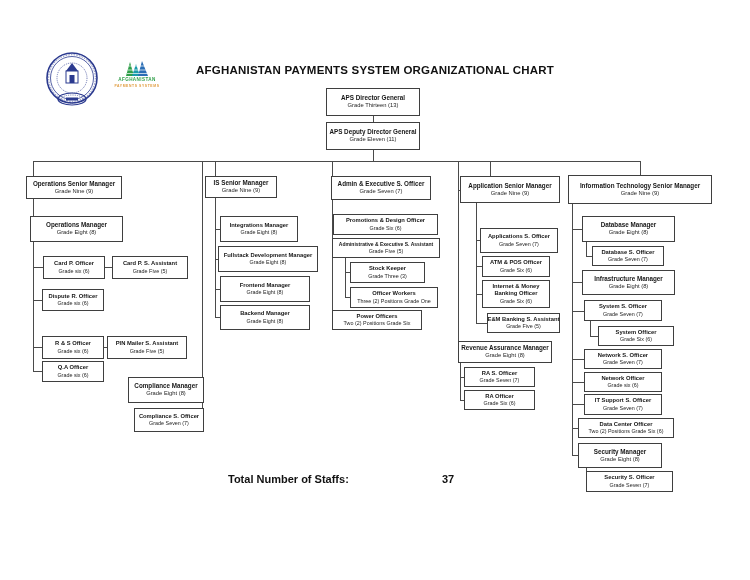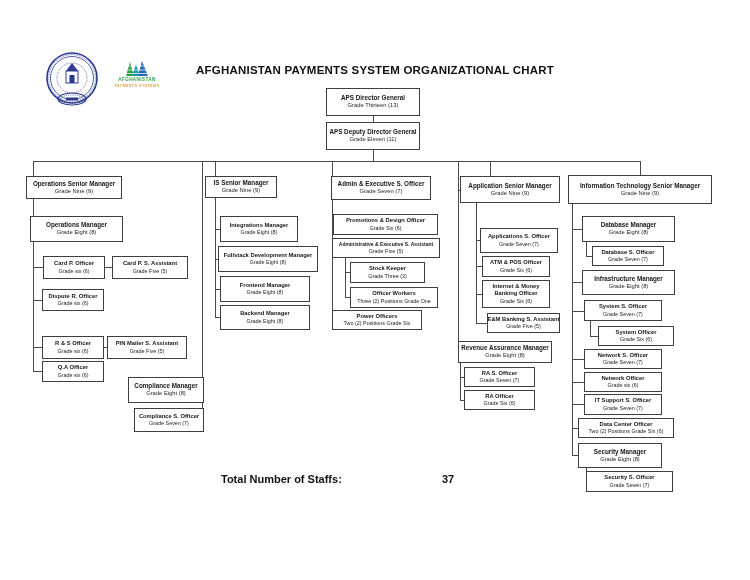--- a/index.html
+++ b/index.html
@@ -9,21 +9,21 @@
         font-size:11.5px;font-weight:bold;color:#111;letter-spacing:.2px;}
   .node{position:absolute;background:#fff;border:1px solid #3f3f3f;box-sizing:border-box;
         display:flex;flex-direction:column;align-items:center;justify-content:center;
         text-align:center;padding:1px 2px;}
   .node .t{font-weight:bold;font-size:5.8px;line-height:1.32;color:#161616;white-space:nowrap;}
   .node .g{font-size:5.4px;line-height:1.3;color:#242424;white-space:nowrap;}
   .node.head .t{font-size:6.3px;}
   .node.head .g{font-size:5.8px;}
   .node.tight .t{font-size:5px;}
   .oline{position:absolute;background:#4a4a4a;}
-  .total-label{position:absolute;left:221px;top:473px;font-size:11px;font-weight:bold;color:#111;}
+  .total-label{position:absolute;left:228px;top:473px;font-size:11px;font-weight:bold;color:#111;}
   .total-value{position:absolute;left:442px;top:473px;font-size:11px;font-weight:bold;color:#111;}
   
   .seal{position:absolute;left:44px;top:51px;width:56px;height:62px;}
   
   .aps-logo{position:absolute;left:108px;top:60px;width:58px;height:36px;text-align:center;}
   .aps-mark{margin:0 auto;width:24px;height:17px;display:block;}
   .aps-line1{font-size:4.6px;font-weight:bold;color:#2f9e49;letter-spacing:.4px;line-height:1.5;}
   .aps-line2{font-size:3.4px;font-weight:bold;color:#e09b3d;letter-spacing:.6px;line-height:1.2;}
 </style>
 </head>

